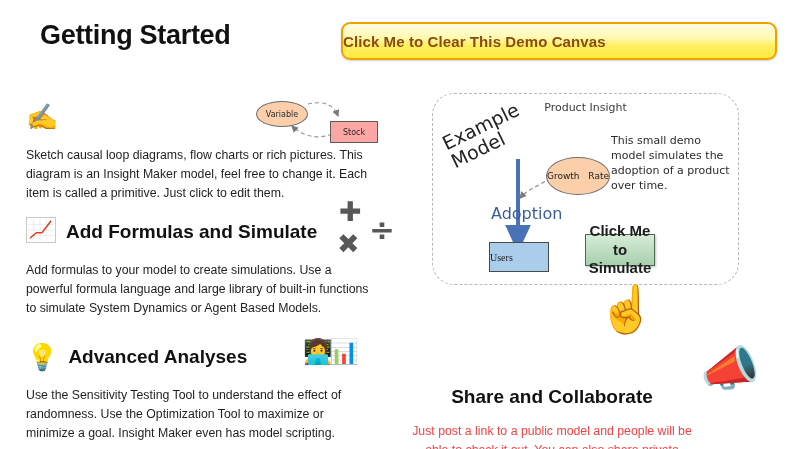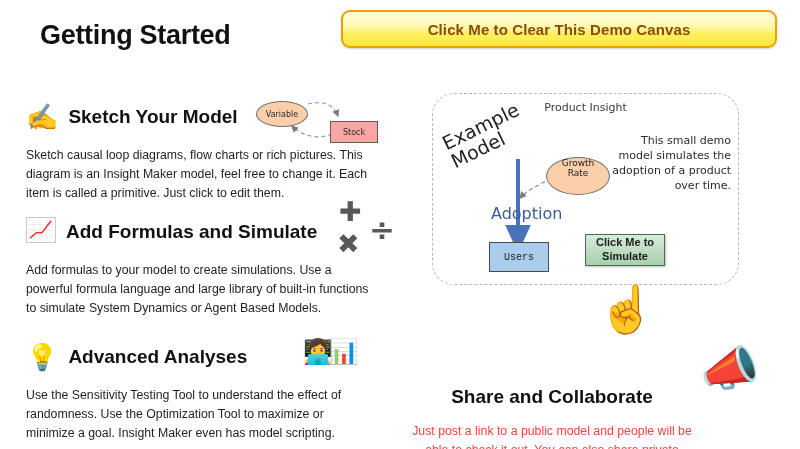--- a/index.html
+++ b/index.html
@@ -23,30 +23,30 @@
     top: 20px;
     font-size: 27px;
     font-weight: bold;
     letter-spacing: -0.3px;
     color: #111111;
   }
 
   #clear-canvas-button {
     position: absolute;
     left: 341px;
-    top: 10px;
+    top: 22px;
     width: 436px;
     height: 38px;
     border-radius: 9px;
     border: 2px solid #f0a000;
     background: linear-gradient(to bottom, #fffde2 0%, #fff9b0 42%, #ffef63 62%, #ffe93f 100%);
     box-shadow: 0 1px 2px rgba(0,0,0,0.18);
     display: flex;
     align-items: center;
-    justify-content: center;
+    justify-content: flex-start;
     cursor: pointer;
     box-sizing: border-box;
   }
   #clear-canvas-button .btn-label {
     font-size: 15px;
     font-weight: bold;
     color: #8a4b10;
     letter-spacing: 0.1px;
   }
 
@@ -180,58 +180,58 @@
     font-family: "DejaVu Sans", sans-serif;
     font-size: 19px;
     color: #232323;
     line-height: 1.05;
   }
   #model-desc {
     position: absolute;
     left: 178px;
     top: 40px;
     width: 120px;
-    text-align: right;
+    text-align: left;
     font-size: 11px;
     line-height: 1.35;
     color: #2c2c2c;
     font-family: "DejaVu Sans", sans-serif;
   }
   #growth-rate-node {
     position: absolute;
     left: 113px;
     top: 63px;
     width: 62px;
     height: 36px;
     background: #fbcfaa;
     border: 1px solid #6e6e6e;
     border-radius: 50%;
     display: flex;
-    flex-direction: column;
-    align-items: center;
-    justify-content: flex-start;
+    flex-direction: row;
+    align-items: center;
+    justify-content: space-between;
     font-size: 9px;
     line-height: 1.15;
     color: #222;
     font-family: "DejaVu Sans", sans-serif;
   }
   #users-node {
     position: absolute;
     left: 56px;
     top: 148px;
     width: 58px;
     height: 28px;
     background: #a9cdea;
     border: 1px solid #4a4a4a;
     display: flex;
     align-items: center;
-    justify-content: center;
+    justify-content: flex-start;
     font-size: 10px;
     color: #1f1f1f;
-    font-family: Liberation Mono, monospace;
+    font-family: Liberation Serif, serif;
   }
   #adoption-label {
     position: absolute;
     left: 58px;
     top: 110px;
     font-size: 16px;
     color: #3b5c9c;
     font-family: "DejaVu Sans", sans-serif;
   }
   #cloud-icon {
@@ -239,31 +239,31 @@
     left: 72px;
     top: 50px;
     font-size: 18px;
     line-height: 1;
     color: #ffffff;
   }
   #simulate-button {
     position: absolute;
     left: 152px;
     top: 140px;
-    width: 80px;
+    width: 70px;
     height: 32px;
     border-radius: 0;
     border: 1px solid #4f6a54;
     background: linear-gradient(to bottom, #d7ecd9 0%, #bcdcc0 55%, #a8d0ad 100%);
     box-shadow: 1px 1px 2px rgba(0,0,0,0.25);
     display: flex;
     flex-direction: column;
     align-items: center;
     justify-content: center;
-    font-size: 11px;
+    font-size: 15px;
     font-weight: bold;
     line-height: 1.25;
     color: #1d1d1d;
     cursor: pointer;
     box-sizing: border-box;
     text-align: center;
   }
   #pointing-hand {
     position: absolute;
     left: 598px;
@@ -307,21 +307,20 @@
 
 <div id="page-title">Getting Started</div>
 
 <div id="clear-canvas-button">
   <span class="btn-label">Click Me to Clear This Demo Canvas</span>
 </div>
 
 <div class="feature" id="feature-sketch">
   <div class="feature-head">
     <span class="feature-emoji">✍️</span>
-    <span class="feature-title">Sketch Your Model</span>
   </div>
   <div class="feature-body">Sketch causal loop diagrams, flow charts or rich pictures. This diagram is an Insight Maker model, feel free to change it. Each item is called a primitive. Just click to edit them.</div>
 </div>
 
 <div id="mini-diagram">
   <svg width="130" height="55" viewBox="0 0 130 55" style="position:absolute;left:0;top:0;">
     <defs>
       <marker id="arrHead" markerWidth="6" markerHeight="6" refX="5" refY="3" orient="auto">
         <path d="M0,0 L6,3 L0,6 z" fill="#7a7a7a"></path>
       </marker>

